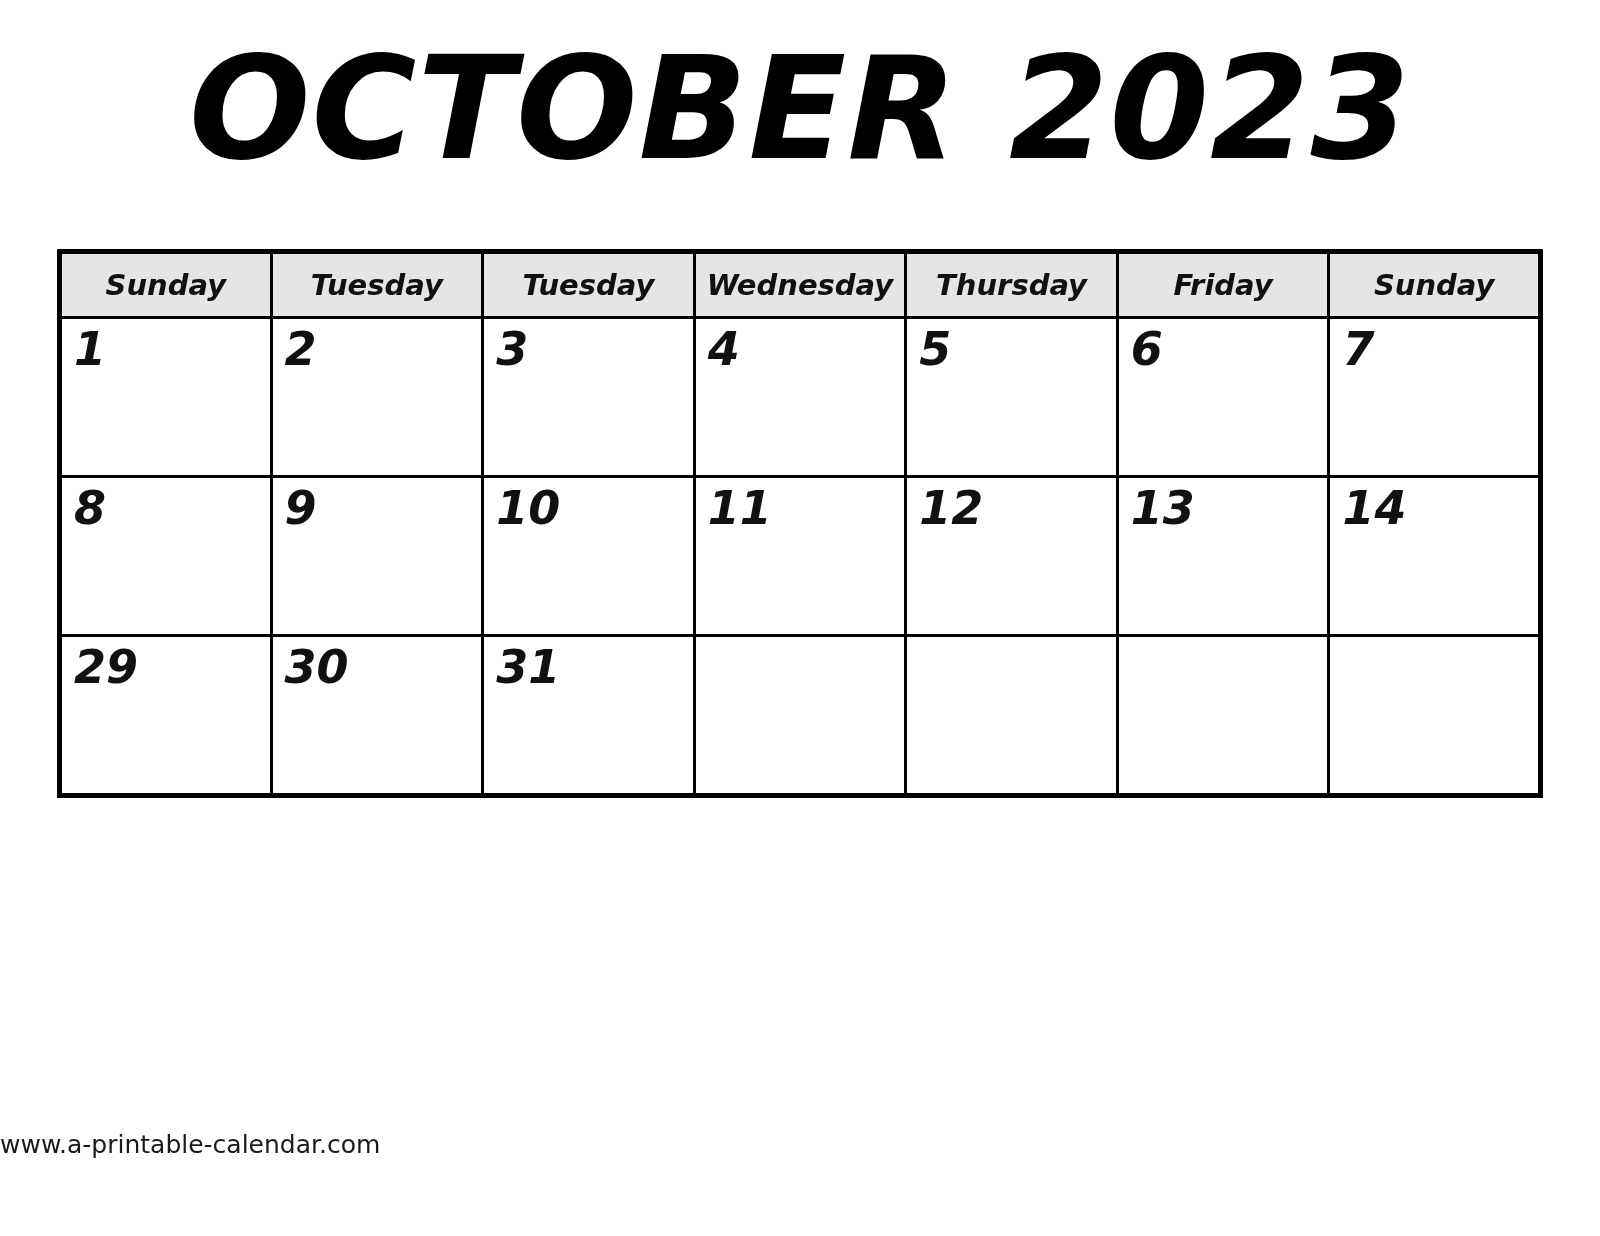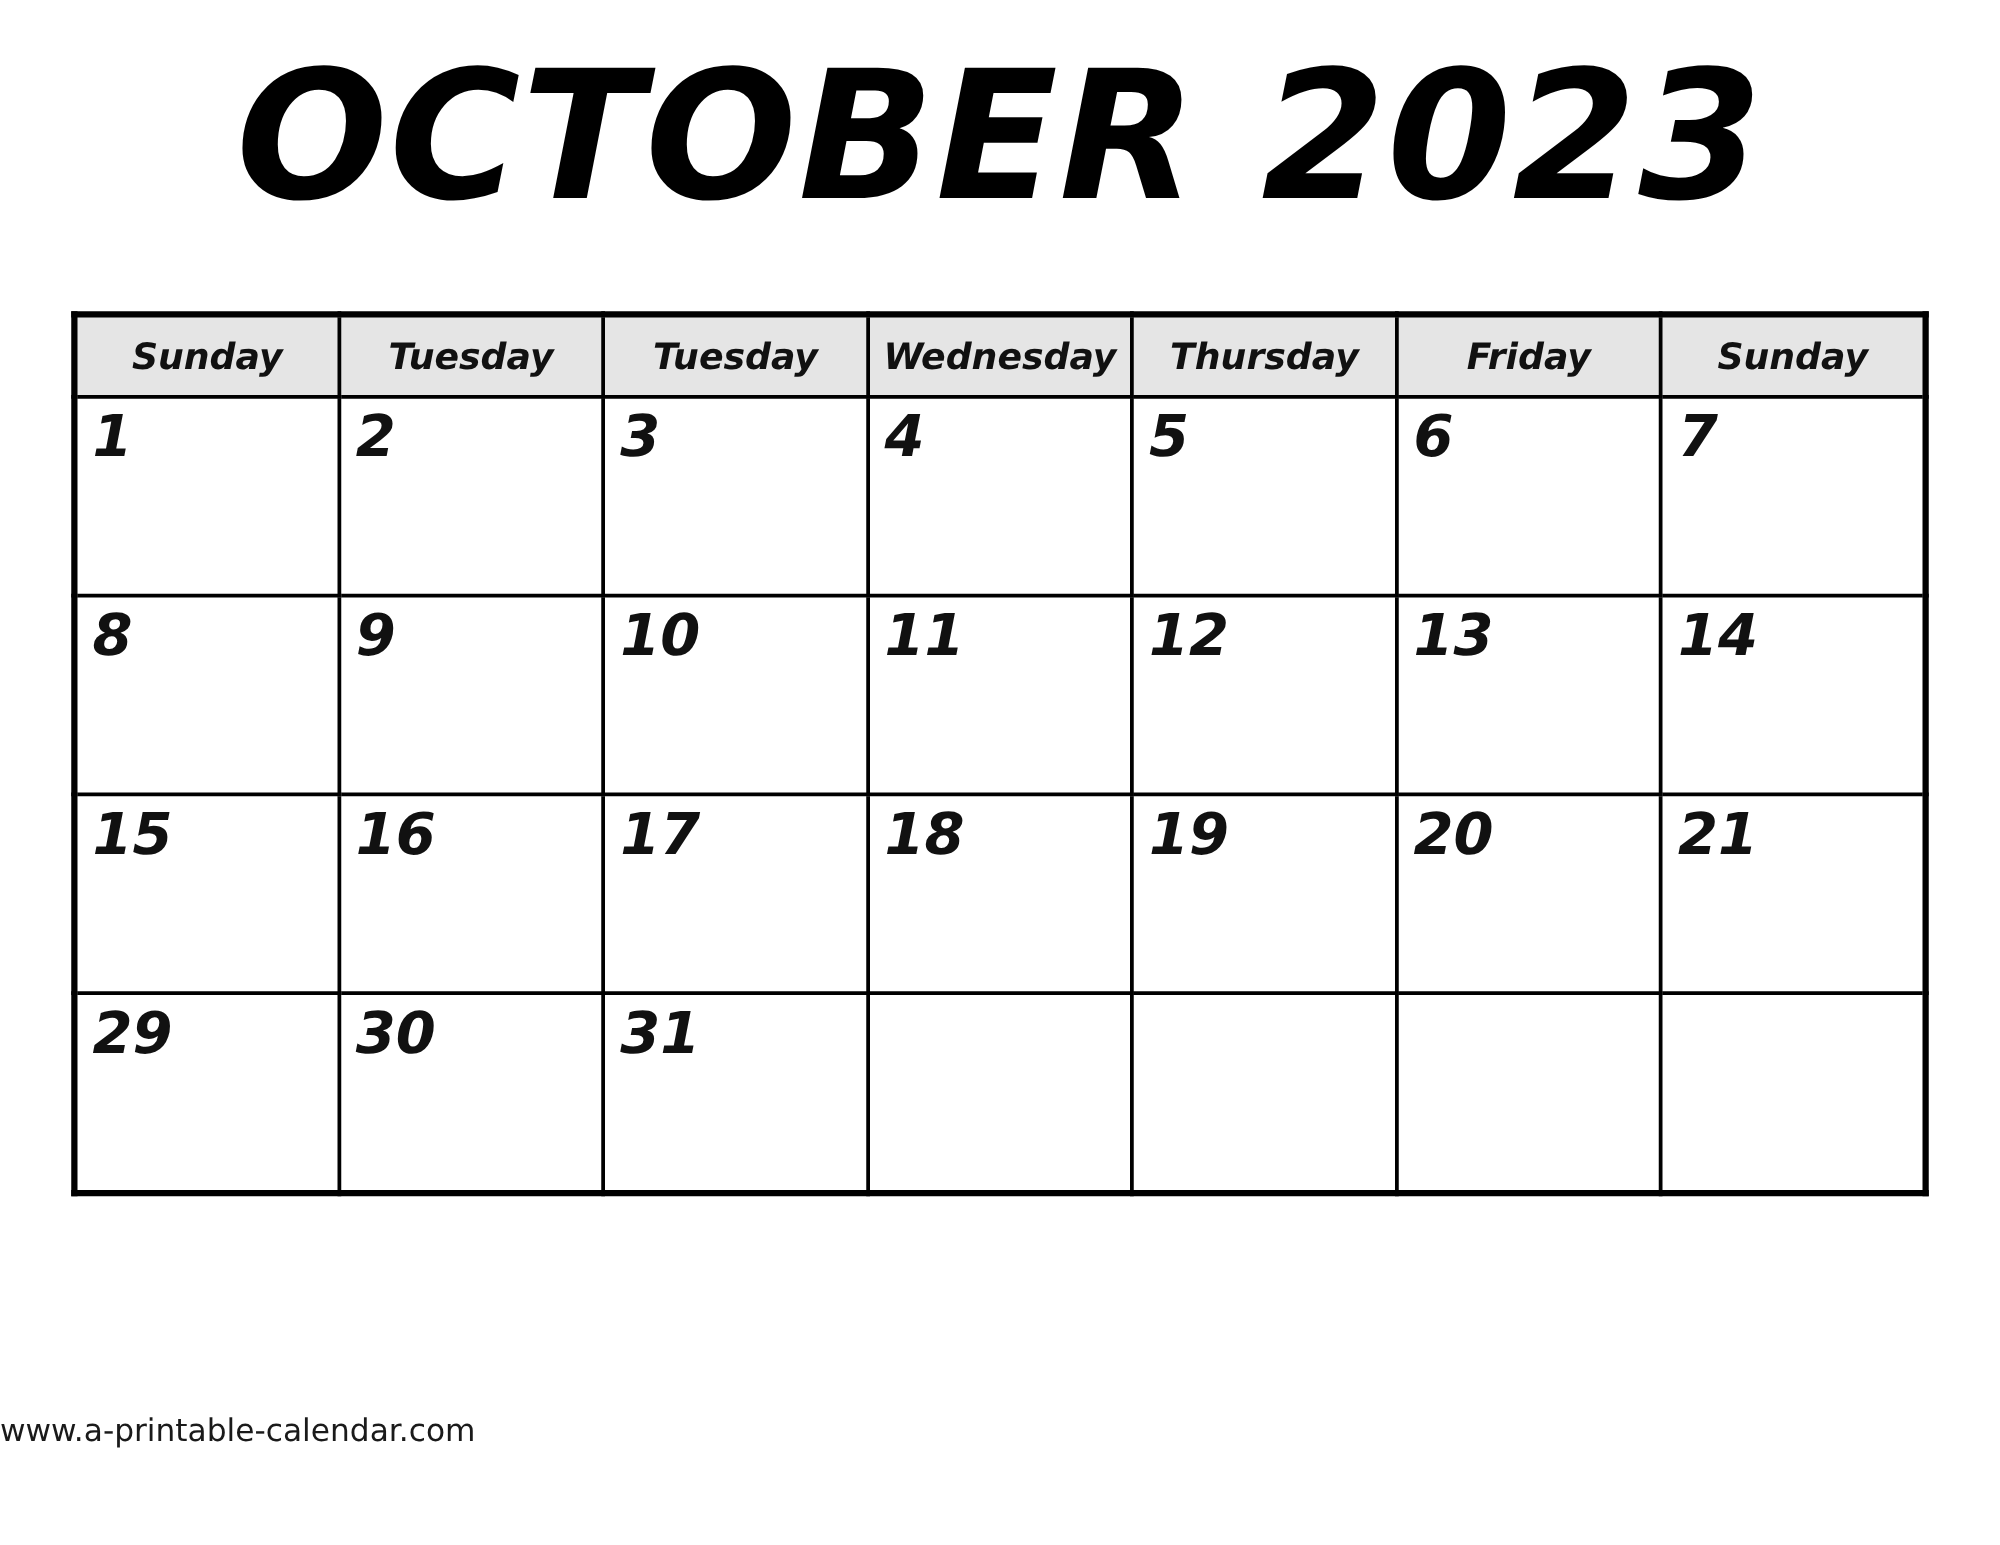--- a/index.html
+++ b/index.html
@@ -114,29 +114,20 @@
       <tr>
         <td><span class="day-number">8</span></td>
         <td><span class="day-number">9</span></td>
         <td><span class="day-number">10</span></td>
         <td><span class="day-number">11</span></td>
         <td><span class="day-number">12</span></td>
         <td><span class="day-number">13</span></td>
         <td><span class="day-number">14</span></td>
       </tr>
       <tr>
-        <td><span class="day-number">15</span></td>
-        <td><span class="day-number">16</span></td>
-        <td><span class="day-number">17</span></td>
-        <td><span class="day-number">18</span></td>
-        <td><span class="day-number">19</span></td>
-        <td><span class="day-number">20</span></td>
-        <td><span class="day-number">21</span></td>
-      </tr>
-      <tr>
         <td><span class="day-number">29</span></td>
         <td><span class="day-number">30</span></td>
         <td><span class="day-number">31</span></td>
         <td></td>
         <td></td>
         <td></td>
         <td></td>
       </tr>
     </tbody>
 </table>

